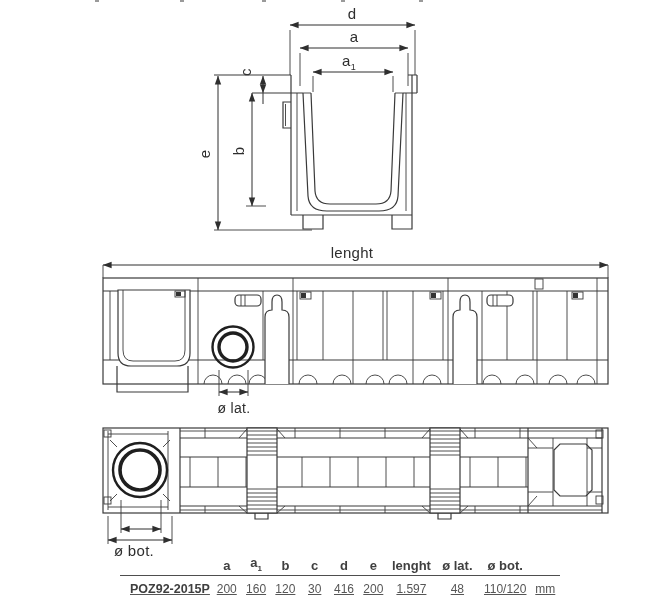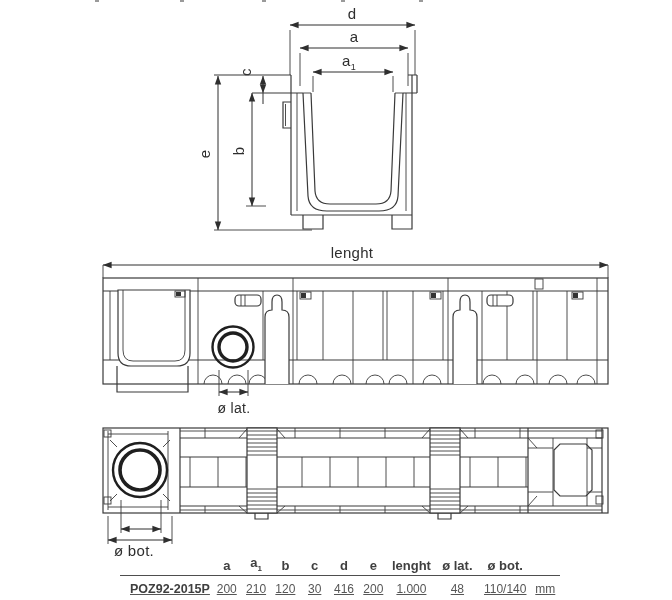--- a/index.html
+++ b/index.html
@@ -202,25 +202,25 @@
       <div class="t-cell c-num">d</div>
       <div class="t-cell c-num">e</div>
       <div class="t-cell c-len">lenght</div>
       <div class="t-cell c-lat">ø lat.</div>
       <div class="t-cell c-bot">ø bot.</div>
       <div class="t-cell c-mm"></div>
     </div>
     <div class="t-row t-data">
       <div class="t-cell c-model">POZ92-2015P</div>
       <div class="t-cell c-num">200</div>
-      <div class="t-cell c-num">210</div>
+      <div class="t-cell c-num">160</div>
       <div class="t-cell c-num">120</div>
       <div class="t-cell c-num">30</div>
       <div class="t-cell c-num">416</div>
       <div class="t-cell c-num">200</div>
-      <div class="t-cell c-len">1.000</div>
+      <div class="t-cell c-len">1.597</div>
       <div class="t-cell c-lat">48</div>
-      <div class="t-cell c-bot">110/140</div>
+      <div class="t-cell c-bot">110/120</div>
       <div class="t-cell c-mm">mm</div>
     </div>
   </div>
 
 </div>
 
 </body></html>

